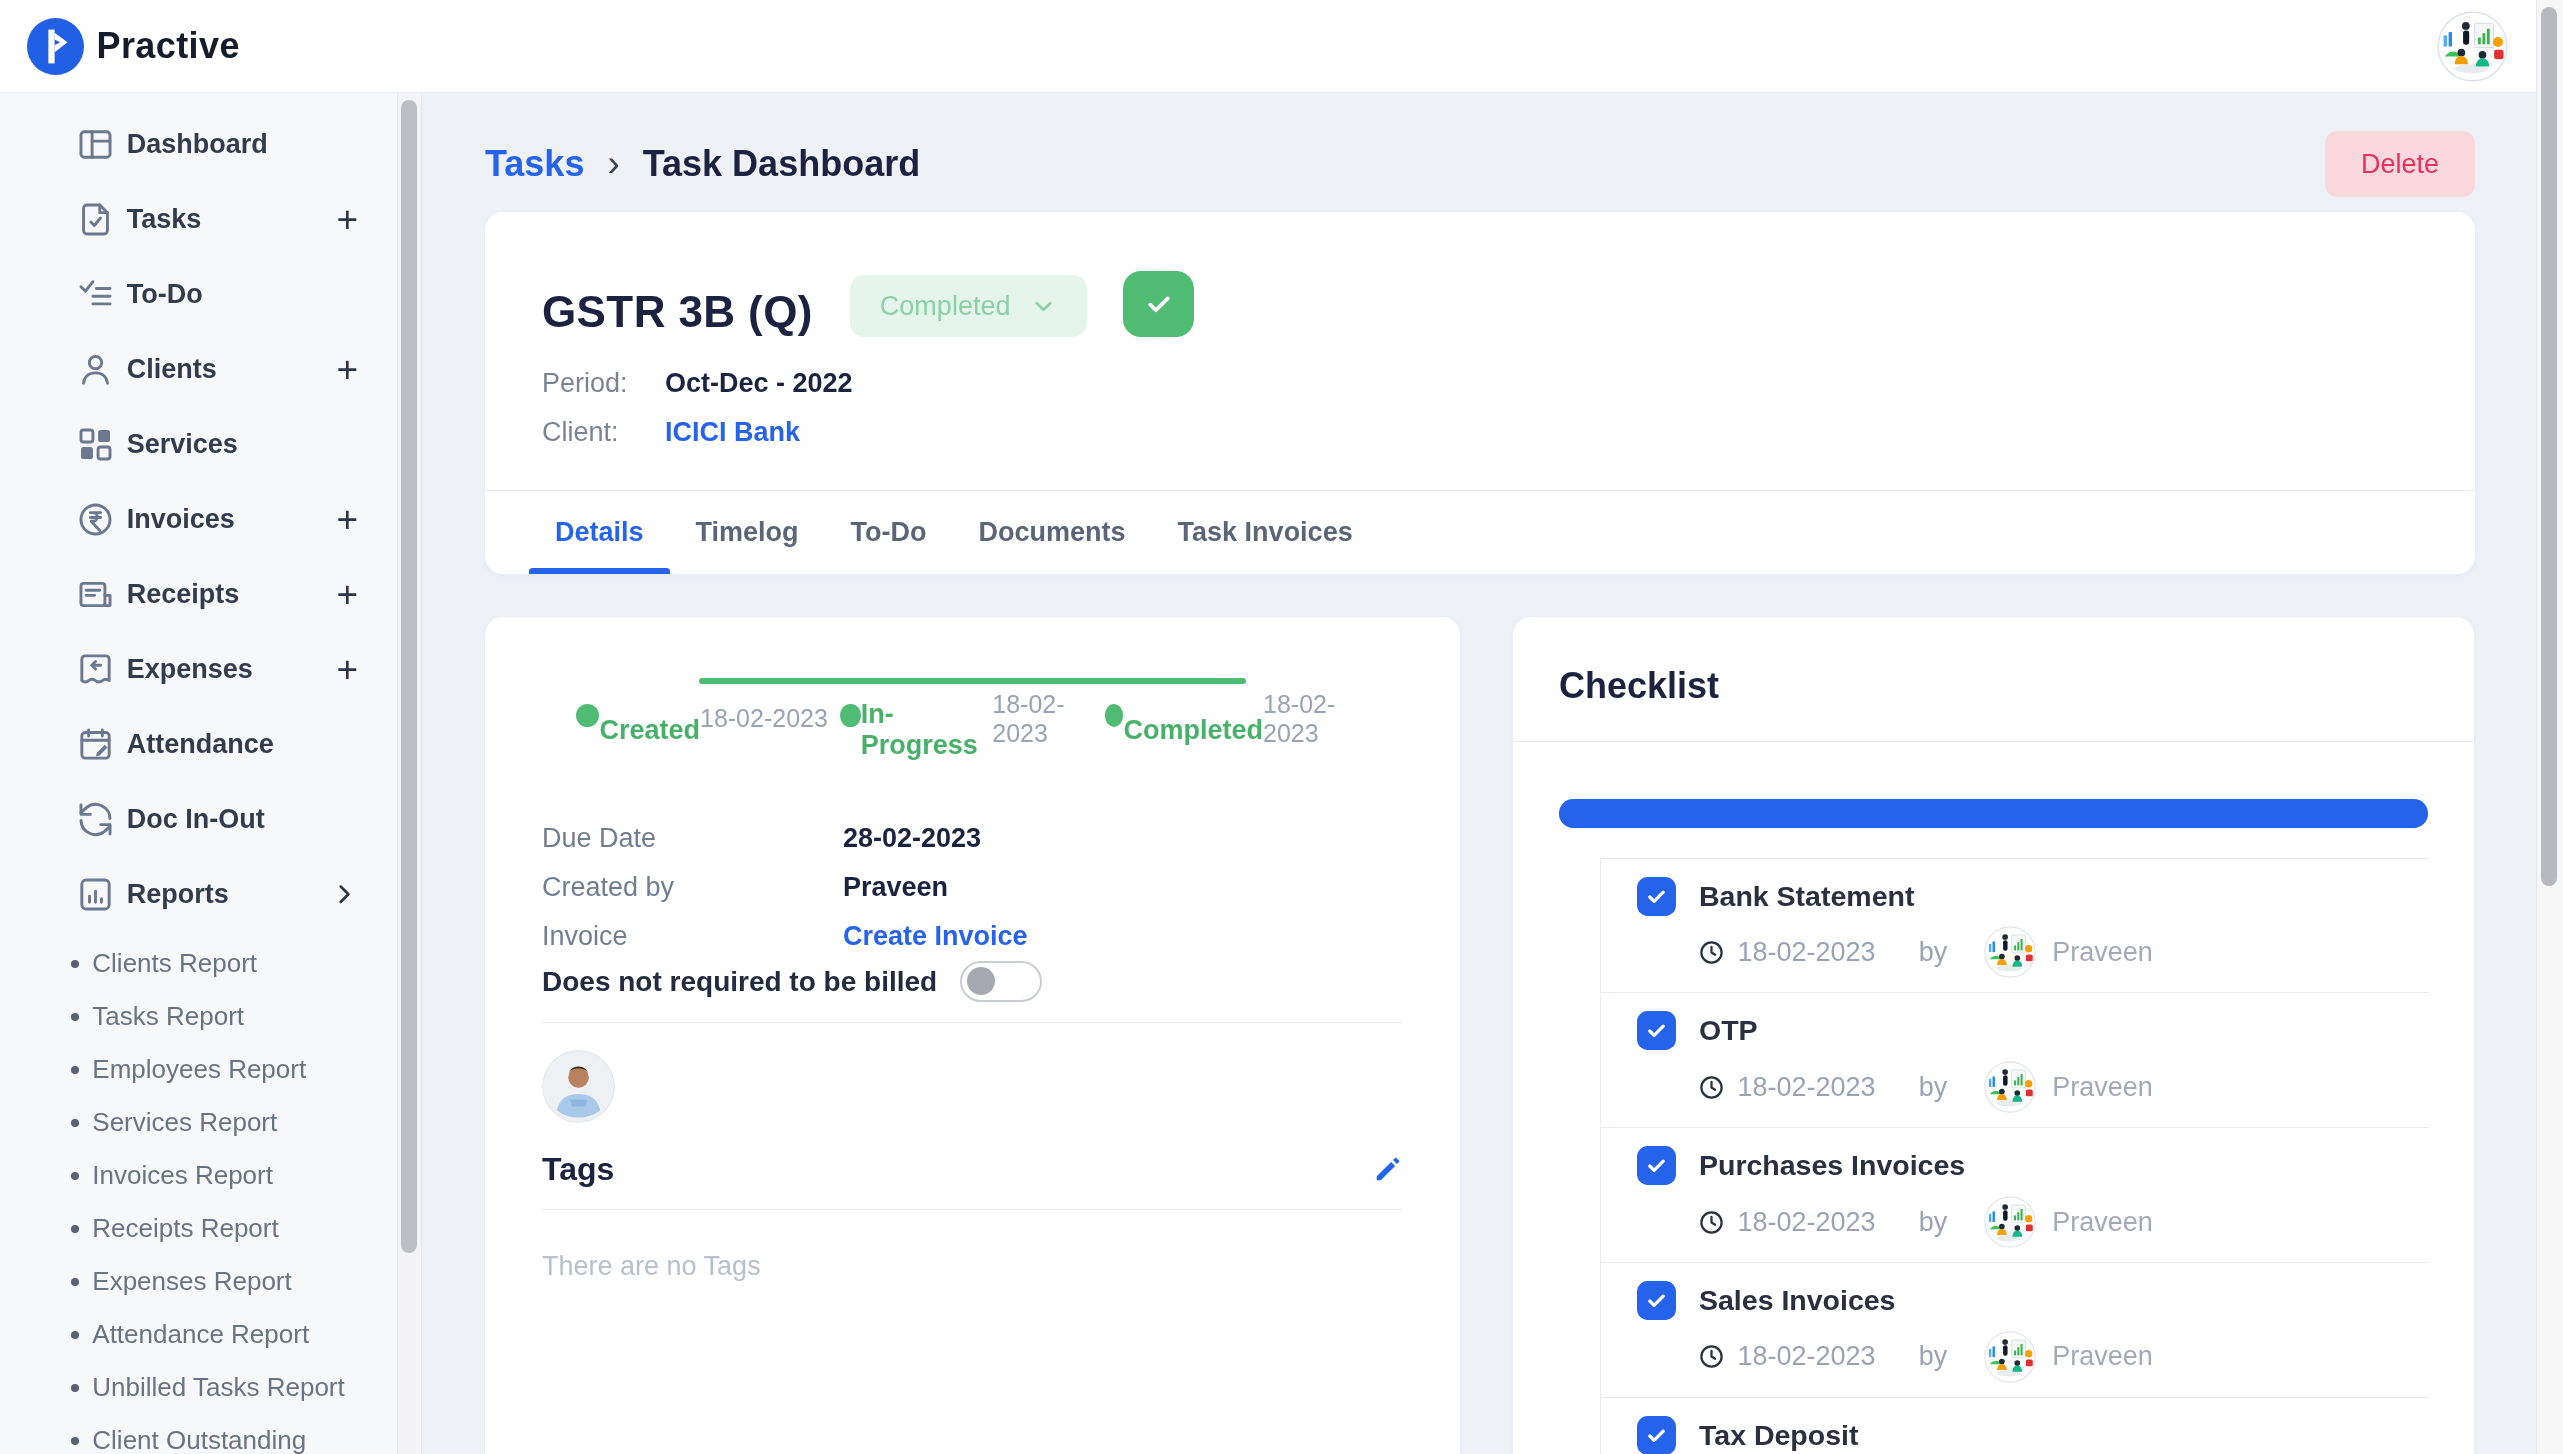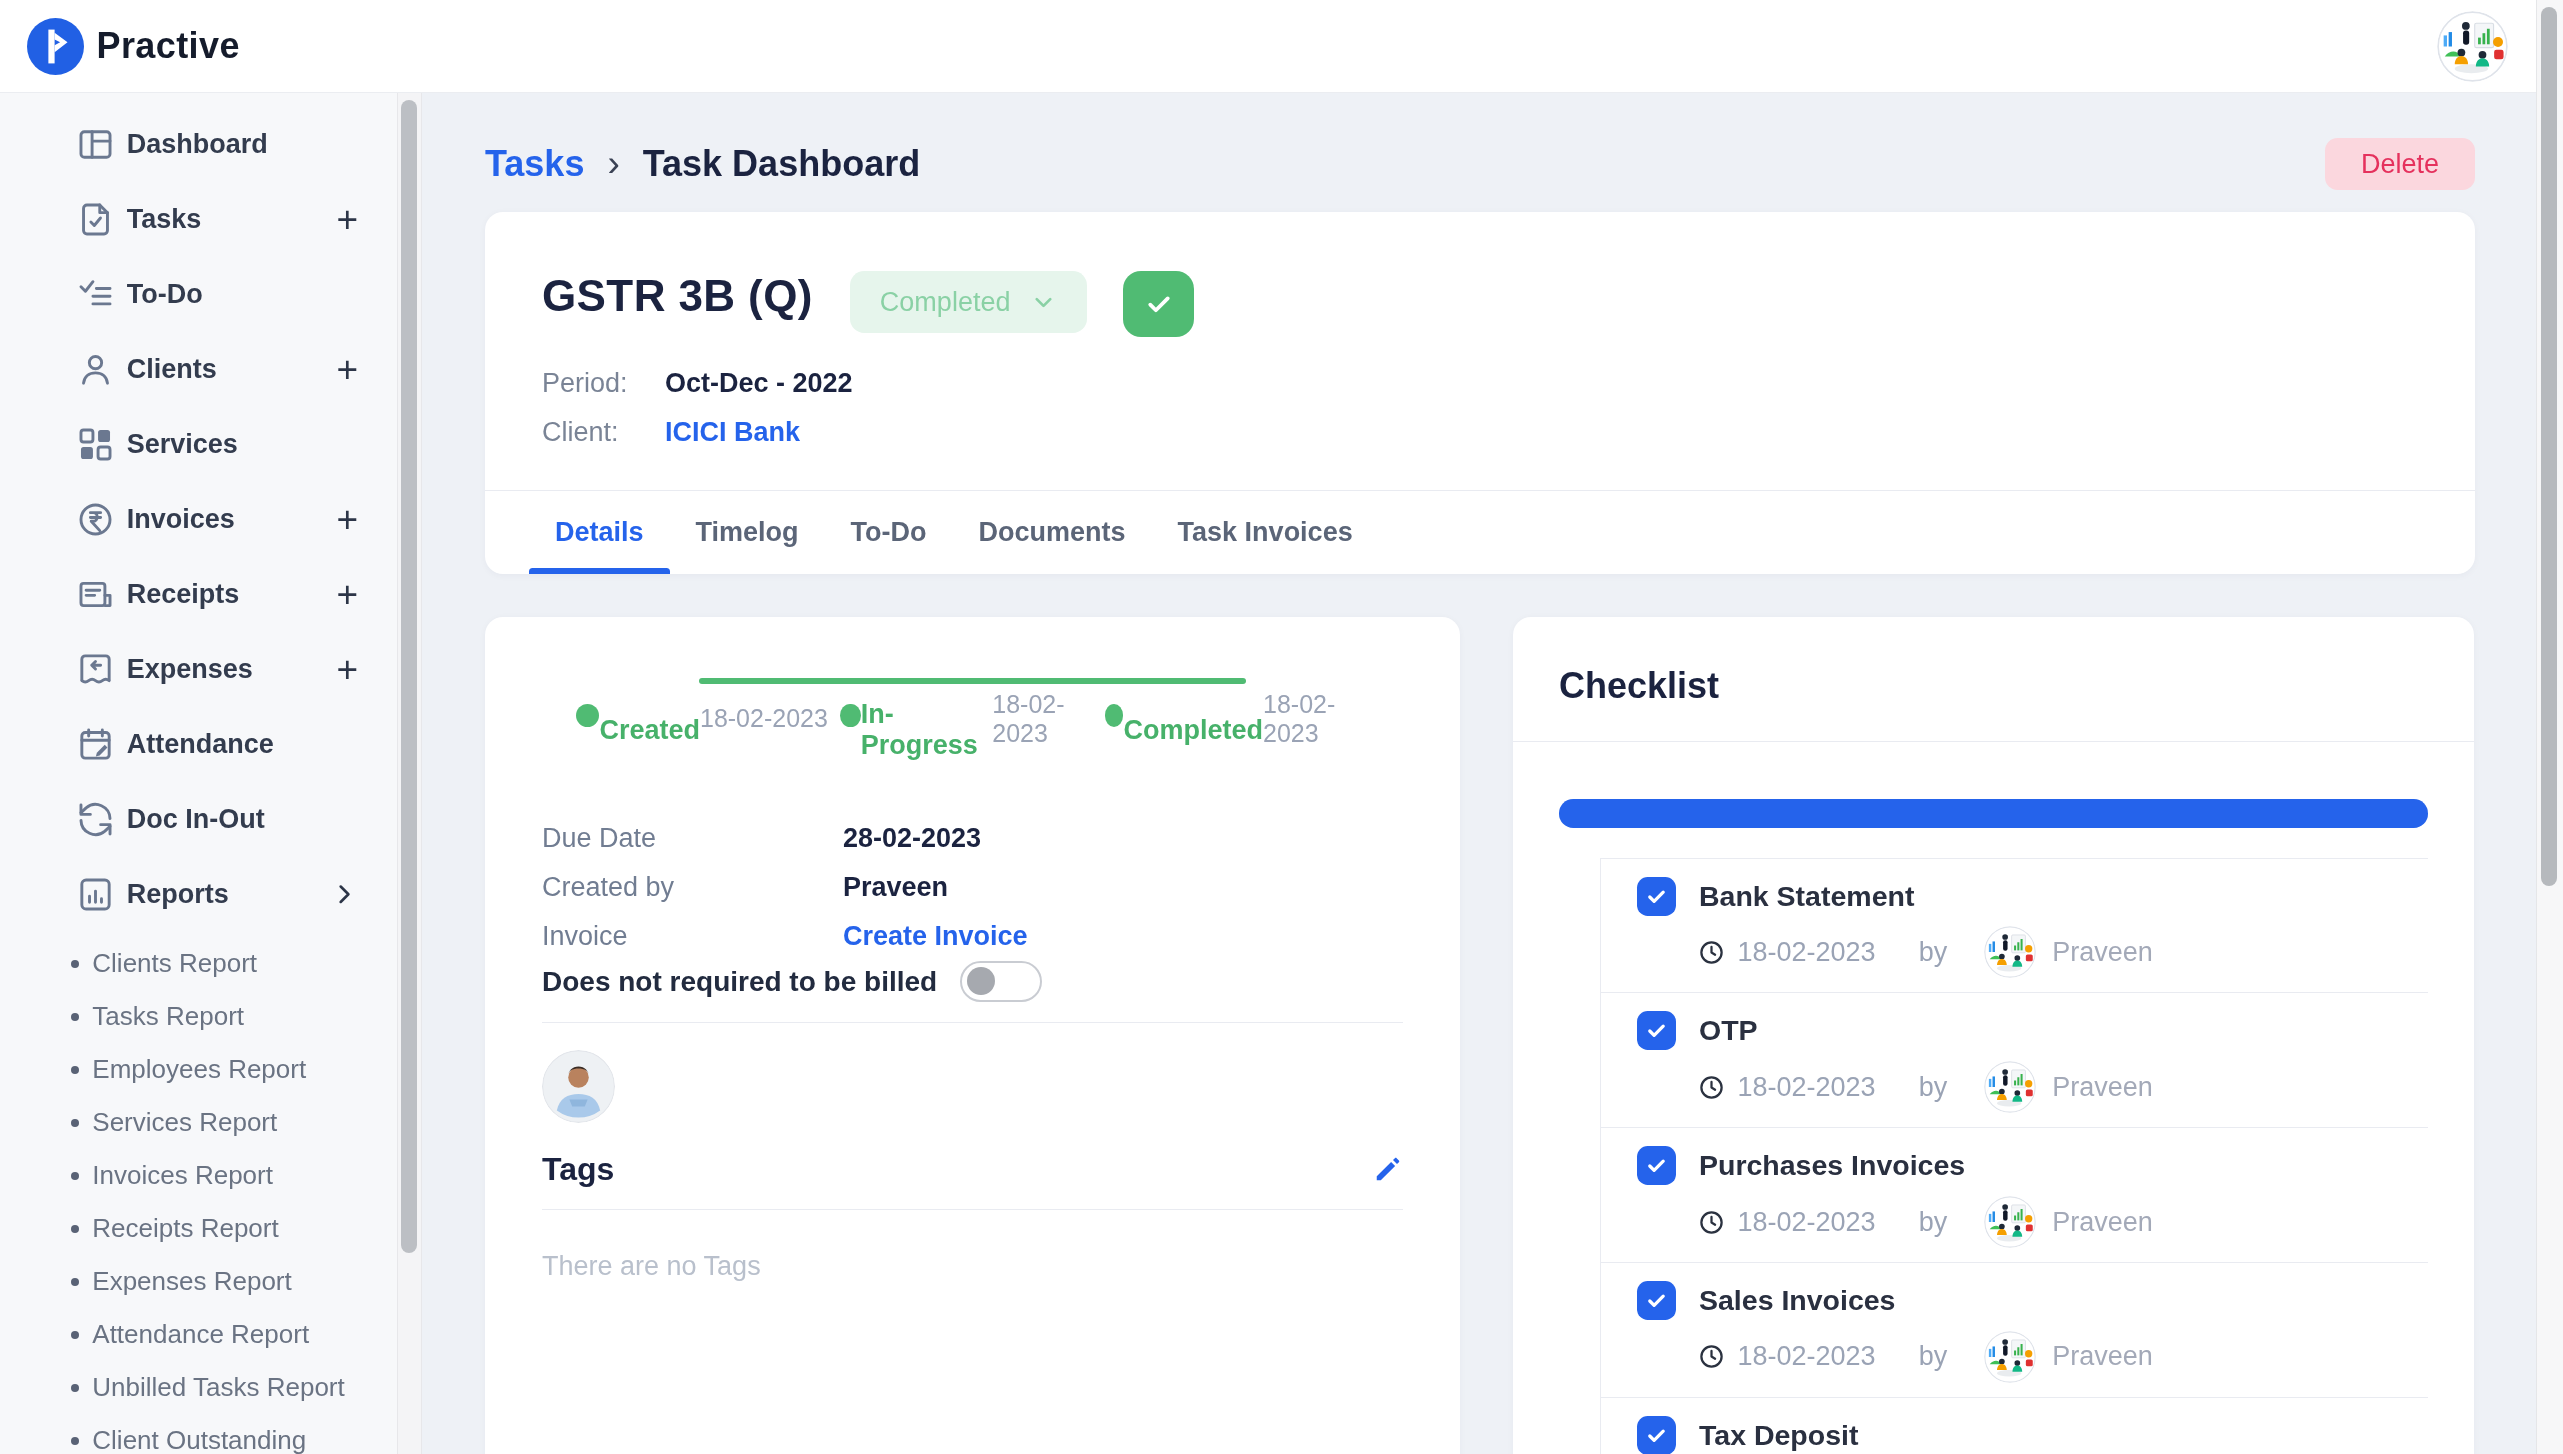--- a/index.html
+++ b/index.html
@@ -53,28 +53,28 @@
   .main { position:absolute; top:93px; left:422px; width:2115px; height:1362px; padding:0 62px 0 63px; }
 
   .page-head { margin-top:37px; height:68px; display:flex; align-items:center; }
   .breadcrumb { display:flex; align-items:center; font-size:36px; font-weight:600; }
   .crumb-link { color:var(--accent,#2563eb); cursor:pointer; }
   .crumb-sep { color:#3a4254; margin:0 23px; font-size:37px; font-weight:400; }
   .crumb-current { color:#1b2340; }
   .delete-btn {
     margin-left:auto; background:var(--danger-bg,#fbd7de); color:var(--danger-text,#e5315d);
     font-size:27px; font-weight:500; border:none; border-radius:12.5px;
-    padding:0 36px; height:52px; cursor:pointer; font-family:inherit;
+    padding:0 36px; height:66px; cursor:pointer; font-family:inherit;
   }
 
   .card { background:var(--card-bg,#fff); border-radius:18px; box-shadow:0 1.8px 7.1px rgba(27,35,64,.04); }
 
   
   .header-card { margin-top:14.2px; height:362px; position:relative; padding:0 57px; }
-  .title-row { display:flex; align-items:flex-start; padding-top:59px; }
+  .title-row { display:flex; align-items:flex-end; padding-top:59px; }
   .task-title { font-size:44px; font-weight:700; color:#1b2340; letter-spacing:0.4px; }
   .status-badge {
     margin-left:37px; height:62px; padding:0 30px; border-radius:14.2px;
     background:var(--green-badge-bg,#e6f5ec); color:var(--green-badge-text,#8ad1a5);
     display:flex; align-items:center; font-size:27px; font-weight:500; cursor:pointer;
   }
   .status-badge svg { width:27px; height:27px; margin-left:19.6px; stroke:currentColor; fill:none; stroke-width:2.4; stroke-linecap:round; stroke-linejoin:round; }
   .check-btn {
     margin-left:36px; width:71px; height:66px; border:none; border-radius:18px;
     background:var(--green,#50bb73); cursor:pointer; display:flex; align-items:center; justify-content:center;

